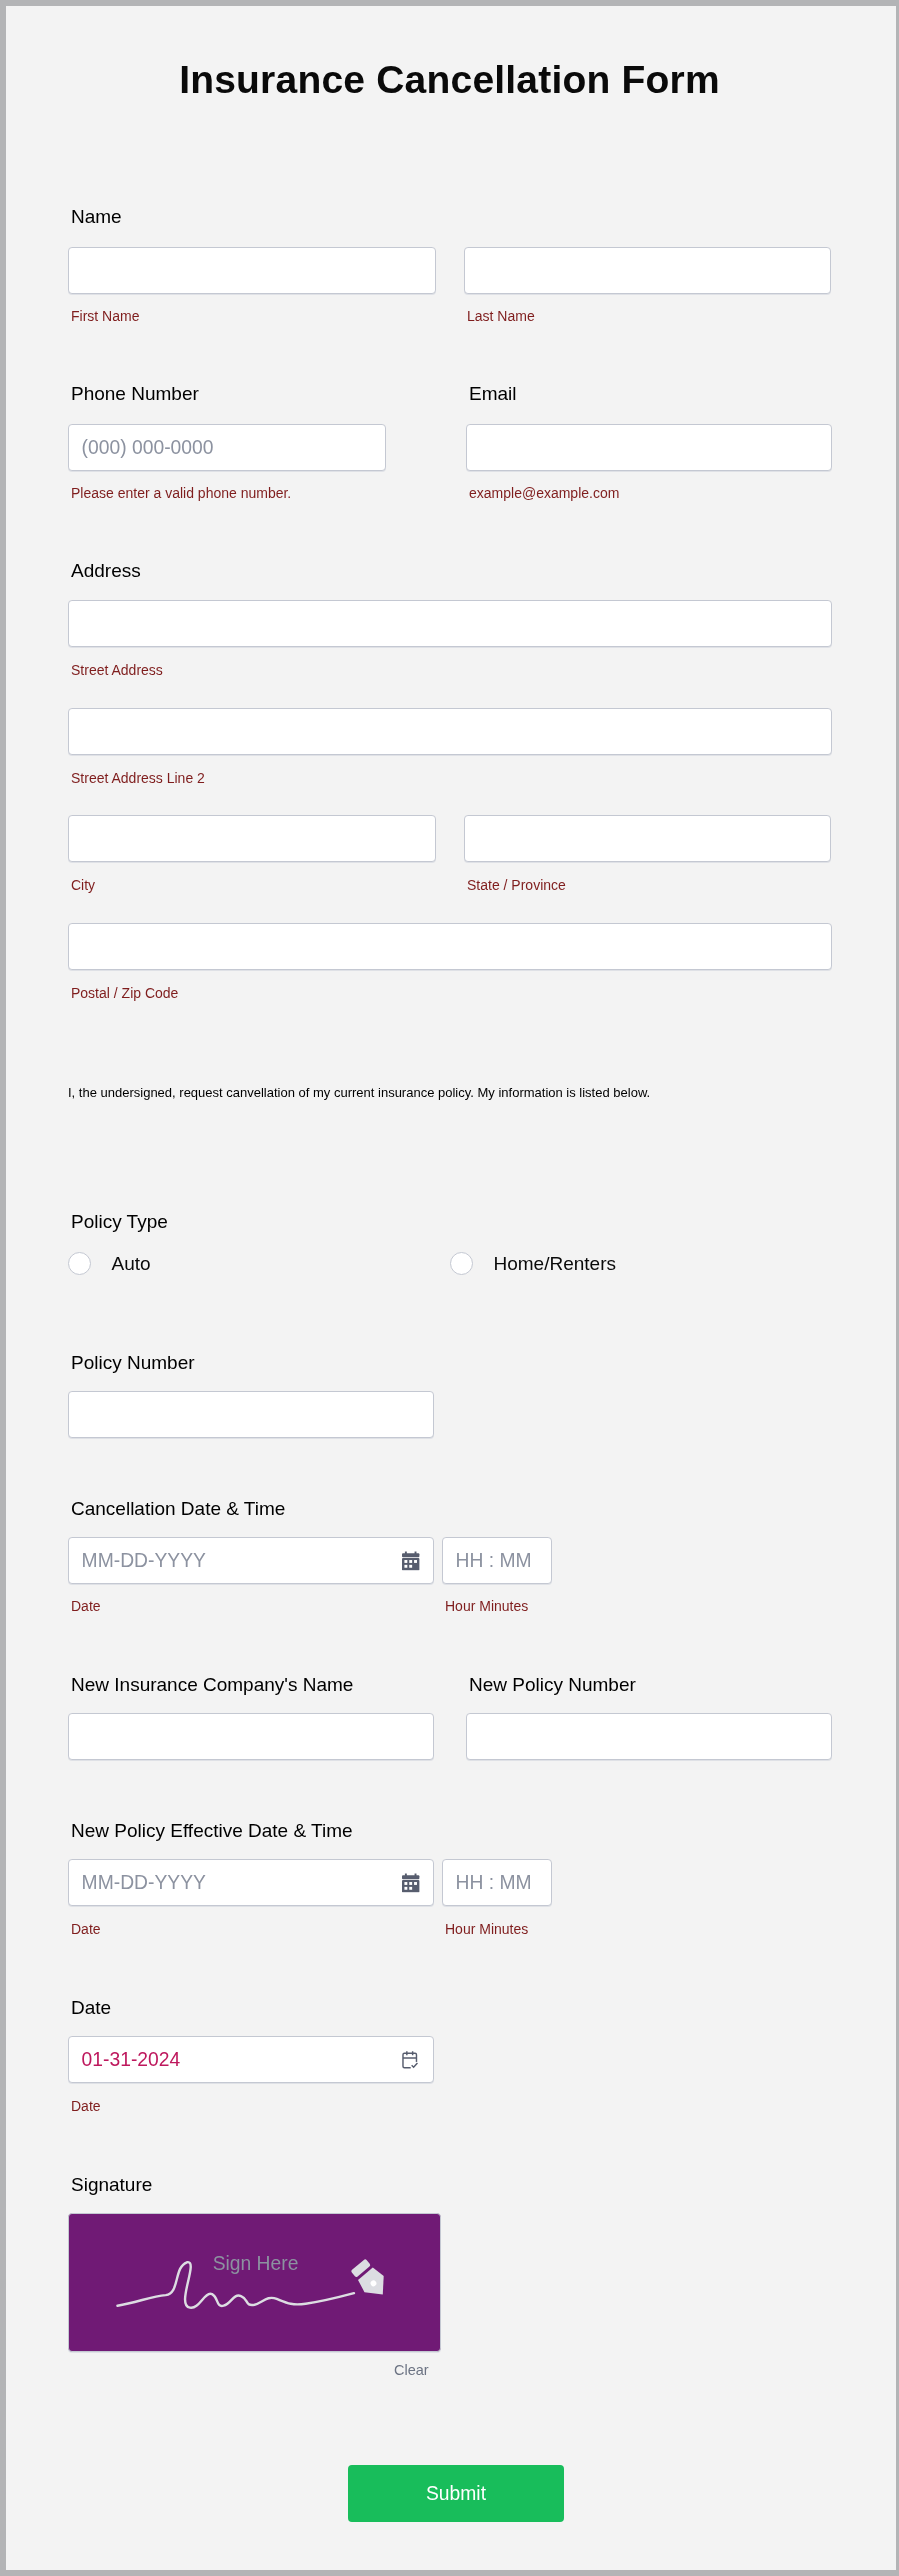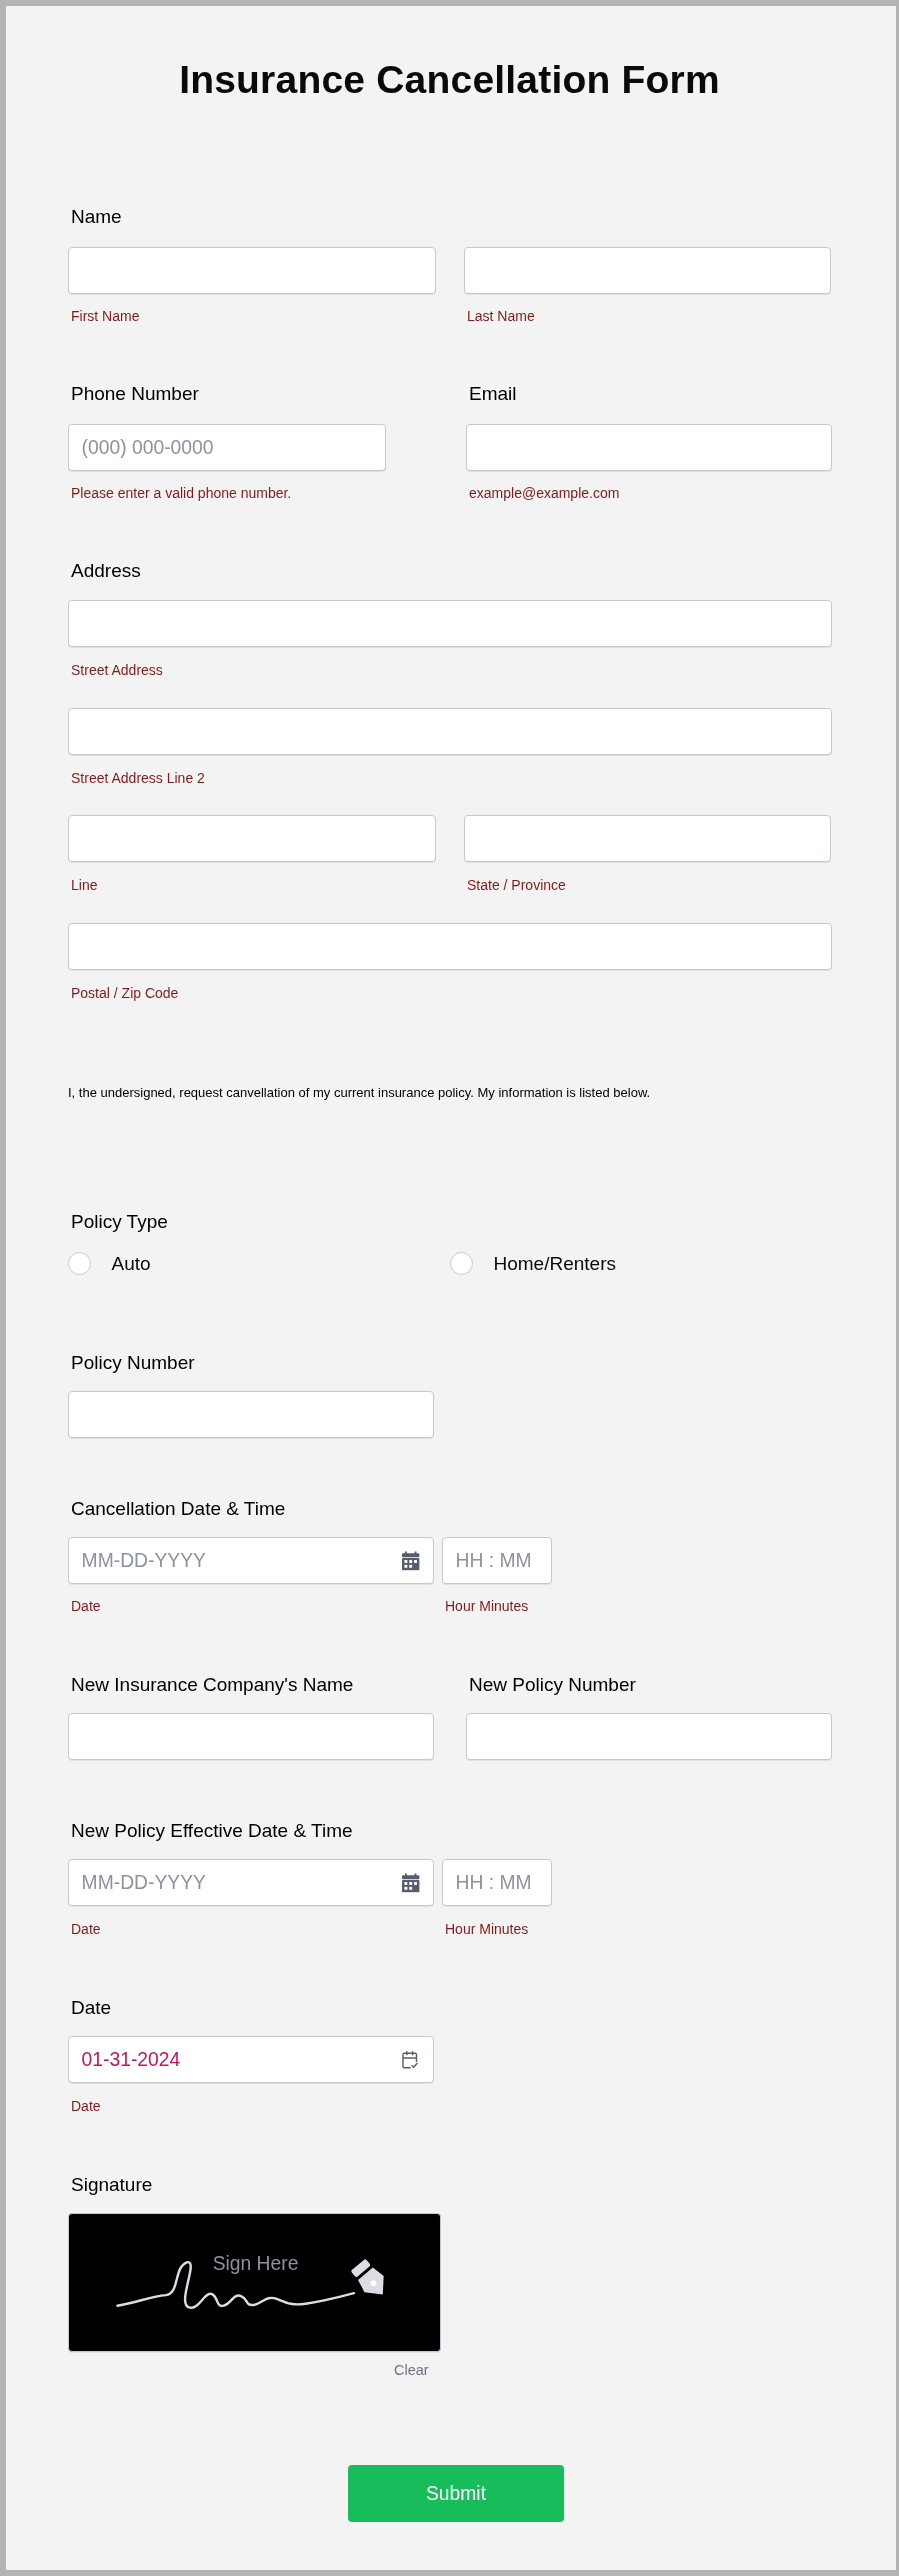--- a/index.html
+++ b/index.html
@@ -47,21 +47,21 @@
     font-size: 13px; line-height: 35px; color: #000000; text-align: justify;
   }
   .radio-row { position: absolute; display: flex; align-items: center; gap: 13.5px; }
   .radio {
     width: 23px; height: 23px; border-radius: 50%;
     background: #ffffff; border: 1px solid #c4c8d2;
   }
   .radio-label { font-size: 19px; color: #0a0a0a; margin-left: 7px; }
   .sigpad {
     position: absolute; left: 68px; top: 2213px; width: 373px; height: 139px;
-    background: #000000; border: 1px solid #c4c8d2; border-radius: 3.9px;
+    background: #701a75; border: 1px solid #c4c8d2; border-radius: 3.9px;
     box-shadow: 0 1px 0 #dfe1e6;
   }
   .sign-here {
     position: absolute; left: 0; width: 373px; top: 39px;
     text-align: center; font-size: 19.3px; color: #8c92a0;
   }
   .clear {
     position: absolute; left: 394px; top: 2362px; font-size: 14.5px; color: #6c7383;
   }
   .submit {
@@ -95,21 +95,21 @@
 
 <div class="label" style="left:71px;top:560px;">Address</div>
 <div class="input" style="left:68px;top:600px;width:764px;height:47px;"></div>
 <div class="sublabel" style="left:71px;top:662px;">Street Address</div>
 
 <div class="input" style="left:68px;top:708px;width:764px;height:47px;"></div>
 <div class="sublabel" style="left:71px;top:770px;">Street Address Line 2</div>
 
 <div class="input" style="left:68px;top:815px;width:368px;height:47px;"></div>
 <div class="input" style="left:464px;top:815px;width:367px;height:47px;"></div>
-<div class="sublabel" style="left:71px;top:877px;">Line</div>
+<div class="sublabel" style="left:71px;top:877px;">City</div>
 <div class="sublabel" style="left:467px;top:877px;">State / Province</div>
 
 <div class="input" style="left:68px;top:923px;width:764px;height:47px;"></div>
 <div class="sublabel" style="left:71px;top:985px;">Postal / Zip Code</div>
 
 <p class="paragraph">I, the undersigned, request canvellation of my current insurance policy. My information is listed below.</p>
 
 <div class="label" style="left:71px;top:1211px;">Policy Type</div>
 <div class="radio-row" style="left:68px;top:1252px;">
   <span class="radio"></span>

